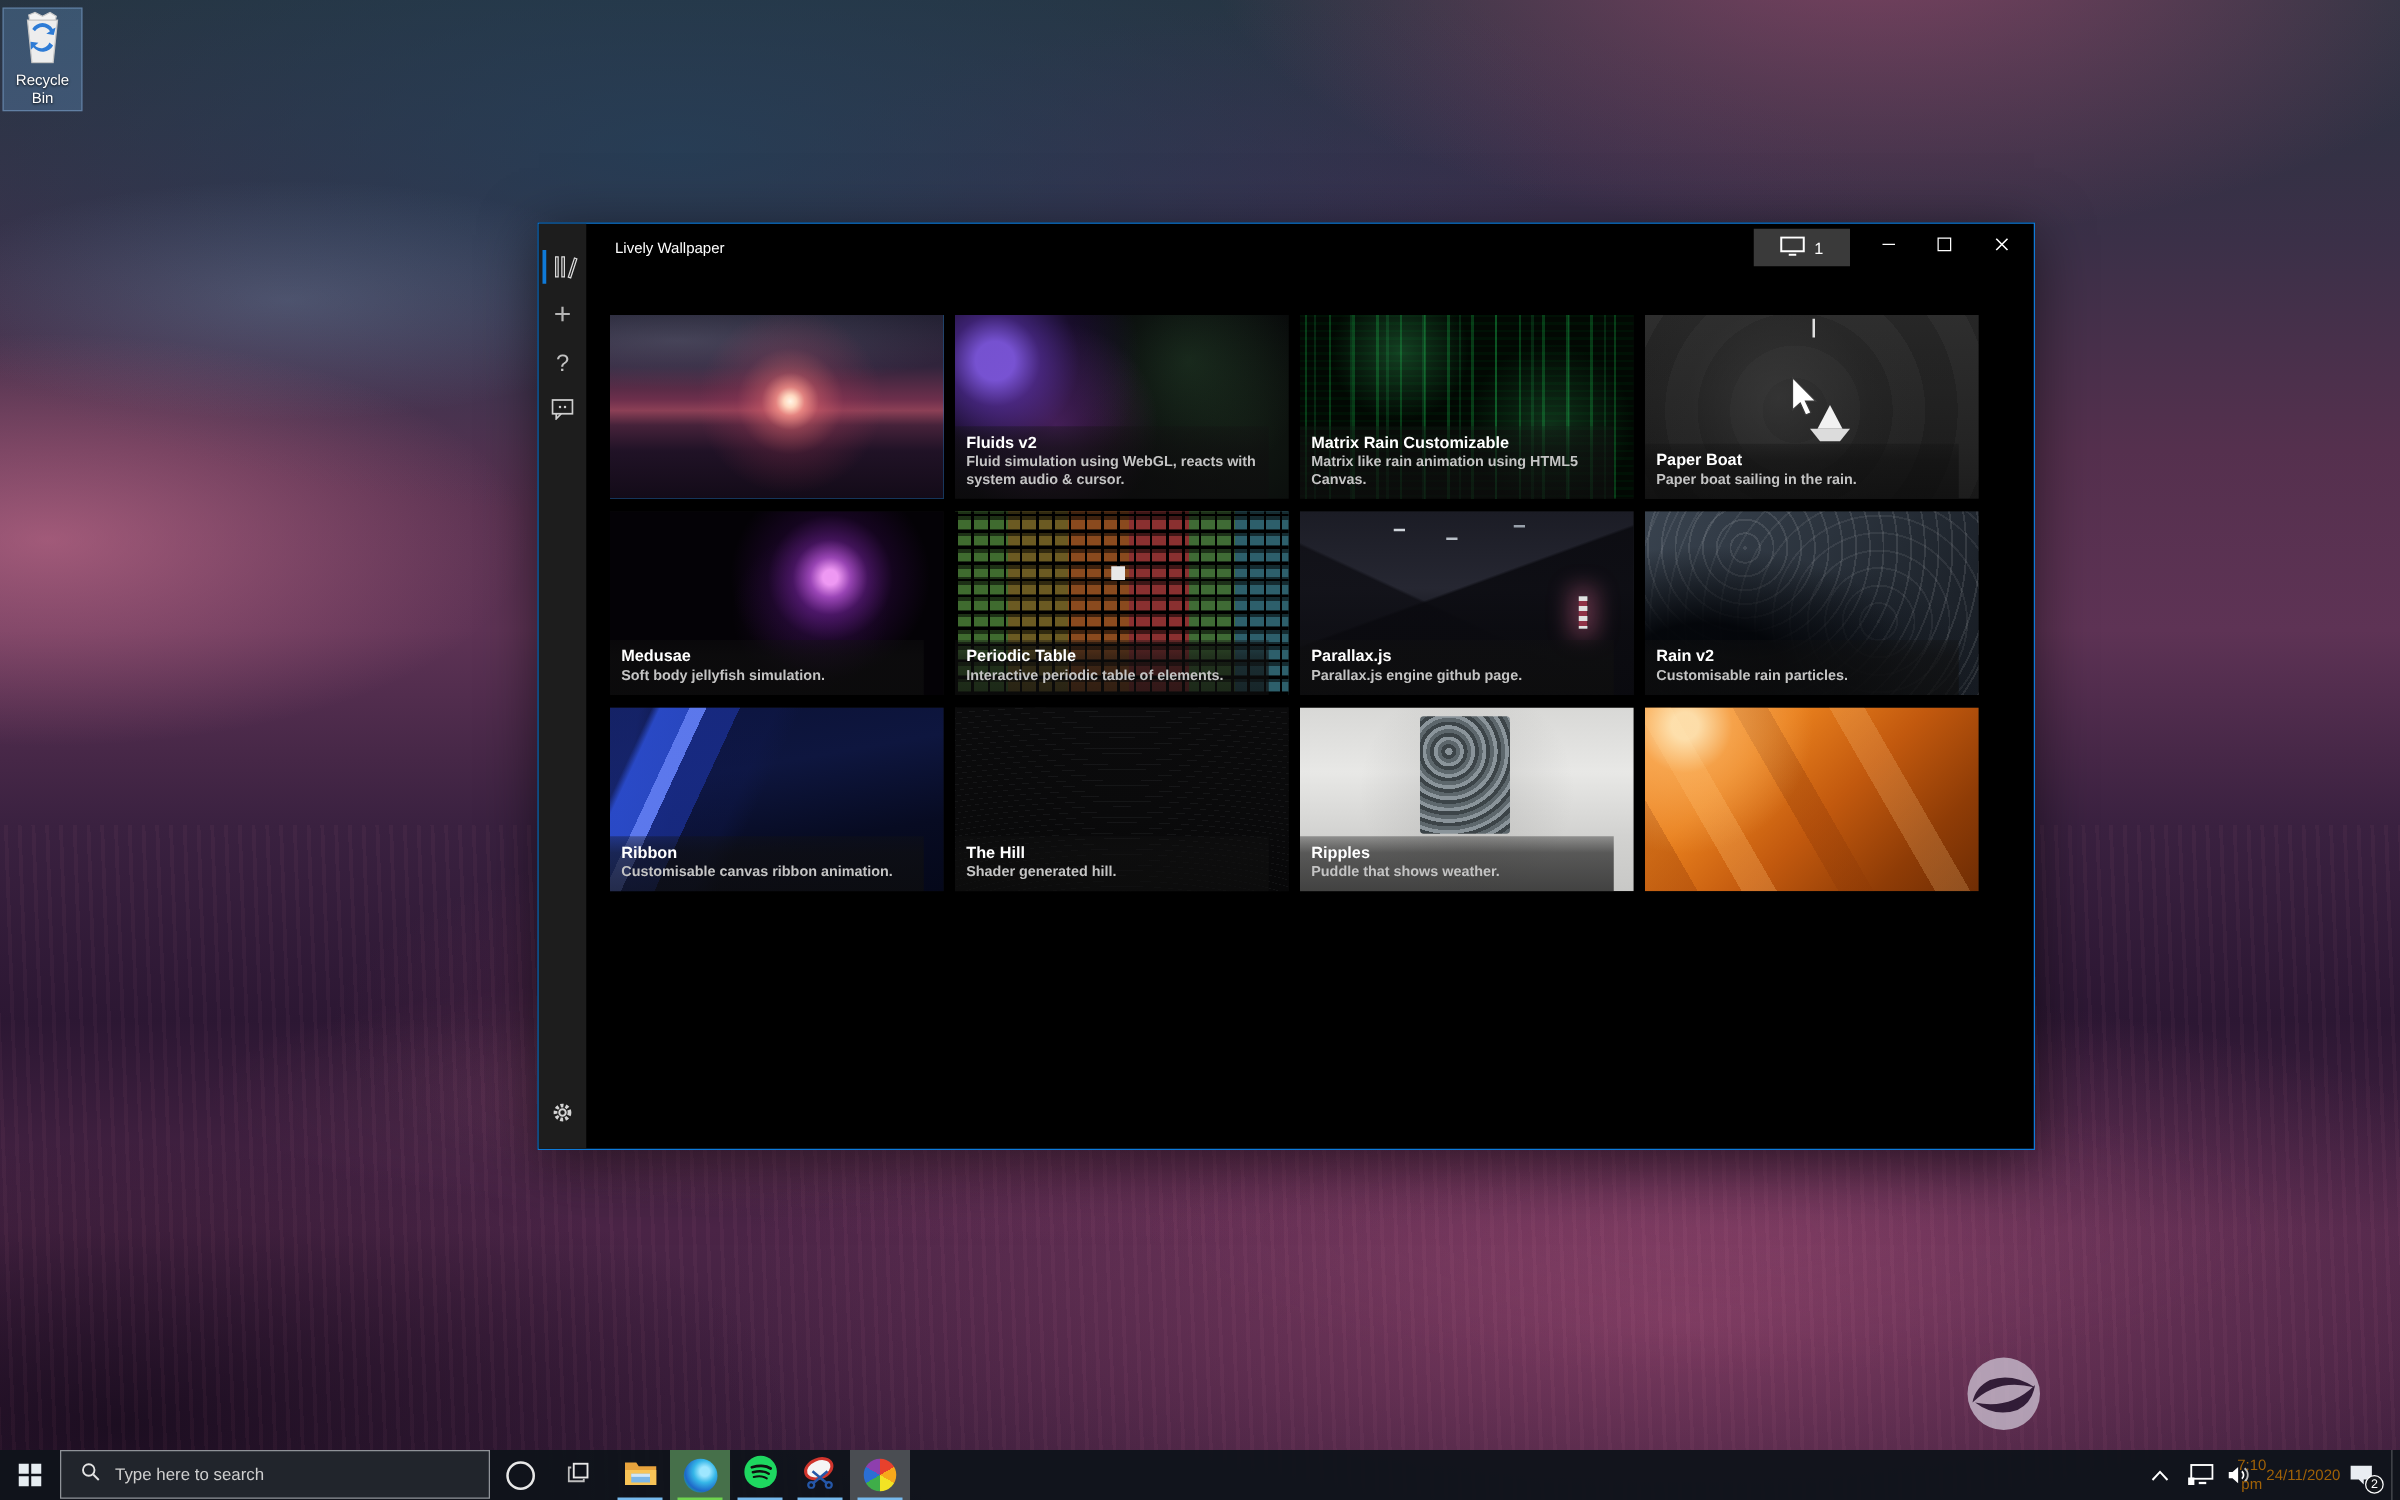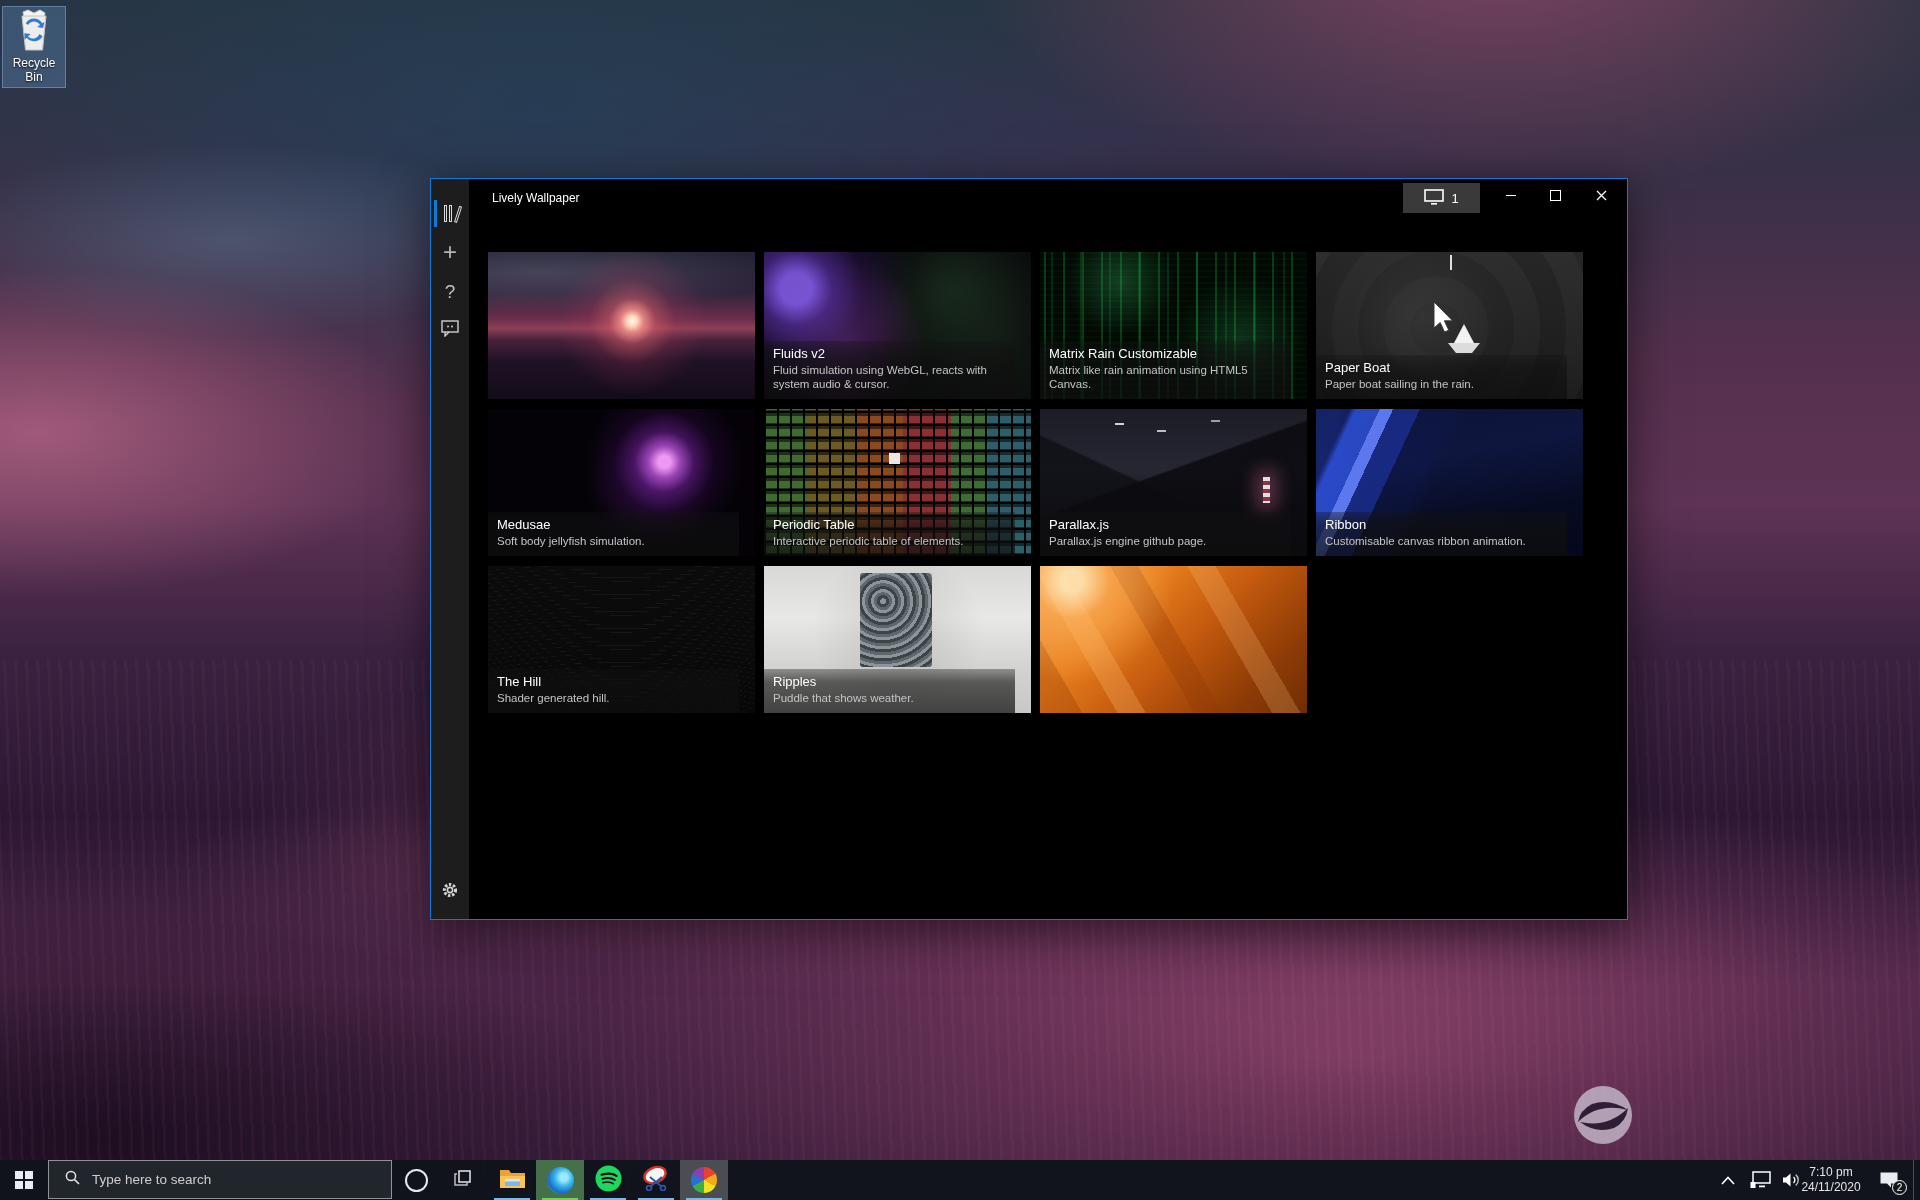--- a/index.html
+++ b/index.html
@@ -56,21 +56,21 @@
   .ctl.min::after{content:"";width:10px;height:1px;background:#fff;}
   .ctl.max::after{content:"";width:9px;height:9px;border:1px solid #fff;}
 
   
   .gallery{position:absolute;left:57px;top:73px;display:grid;grid-template-columns:repeat(4,267px);
     grid-auto-rows:147px;column-gap:9px;row-gap:10px;}
   .tile{position:relative;overflow:hidden;background:#0a0a0a;}
   .tile.selected{outline:2px solid #1f8fe8;outline-offset:-2px;}
   .art{position:absolute;inset:0;}
   .caption{position:absolute;left:0;right:16px;bottom:0;padding:5px 9px 7px;
-    background:linear-gradient(180deg, rgba(18,18,18,0.35), rgba(16,16,16,0.62) 30%, rgba(14,14,14,0.72));}
+    background:linear-gradient(180deg, rgba(18,18,18,0.35), rgba(16,16,16,0.62) 30%, rgba(14,14,14,0.72));font-weight:bold;}
   .caption .t{font-size:13px;color:#fff;margin-bottom:2px;}
   .caption .d{font-size:11.5px;color:#c4c4c4;line-height:1.28;}
 
   .a-eternal{background:
     radial-gradient(circle at 54% 47%, #fff7e8 0%, #ffd9c0 3%, rgba(255,150,140,0.8) 7%, rgba(230,100,110,0.45) 14%, rgba(180,60,90,0.2) 26%, transparent 45%),
     radial-gradient(360px 60px ellipse at 20% 14%, rgba(170,185,205,0.22), transparent 65%),
     linear-gradient(180deg,#232133 0%,#31243c 28%,#6d2f4c 46%,#8c4056 52%,#46223a 60%,#201226 74%,#130b18 100%);}
   .a-fluids{background:
     radial-gradient(circle at 12% 25%, rgba(130,90,230,0.9) 0 6%, rgba(90,50,170,0.65) 14%, rgba(60,30,110,0.35) 26%, transparent 45%),
     radial-gradient(circle at 30% 60%, rgba(170,70,180,0.40), transparent 40%),
@@ -148,21 +148,21 @@
   .app-edge{left:536px;width:48px;background:#46704a;}
   .app-spotify{left:584px;width:48px;}
   .app-snip{left:632px;width:48px;}
   .app-lively{left:680px;width:48px;background:#4a4d52;}
   .runline{position:absolute;bottom:0;left:6px;right:6px;height:2px;background:#76b9ed;}
   .runline.green{background:#6fd44e;}
   .tray-btn{position:absolute;top:0;height:40px;display:flex;align-items:center;justify-content:center;color:#e8e8e8;}
   .chev{left:1712px;width:32px;}
   .net{left:1744px;width:32px;}
   .vol{left:1776px;width:30px;}
-  .clock{left:1798px;width:66px;flex-direction:column;font-size:12px;line-height:15px;text-align:center;color:#e5e5e5;}
+  .clock{left:1798px;width:66px;flex-direction:row;font-size:12px;line-height:15px;text-align:center;color:#a16207;}
   .action{left:1866px;width:46px;position:absolute;}
   .badge{position:absolute;right:5px;bottom:5px;width:15px;height:15px;border-radius:50%;
     background:#14171c;border:1.5px solid #fff;color:#fff;font-size:10px;display:flex;align-items:center;justify-content:center;box-sizing:border-box;}
   .showdesk{position:absolute;right:0;top:0;width:6px;height:40px;border-left:1px solid rgba(255,255,255,0.25);}
 
   .win-logo{display:grid;grid-template-columns:8px 8px;grid-template-rows:8px 8px;gap:1.5px;}
   .win-logo i{background:#e7edf2;display:block;}
   .cortana-ring{width:19px;height:19px;border:2px solid #e8e8e8;border-radius:50%;}
   .edge-circle{width:27px;height:27px;border-radius:50%;
     background:radial-gradient(circle at 62% 38%, #9ee7ff 0 16%, #35b6e8 38%, #1e68c8 66%, #27c263 92%);}
@@ -308,20 +308,27 @@
       </div>
 
       <div class="tile">
         <div class="art a-parallax"></div>
         <div class="caption">
           <div class="t">Parallax.js</div>
           <div class="d">Parallax.js engine github page.</div>
         </div>
       </div>
 
+      <div class="tile">
+        <div class="art a-rain2"></div>
+        <div class="caption">
+          <div class="t">Rain v2</div>
+          <div class="d">Customisable rain particles.</div>
+        </div>
+      </div>
 
       <div class="tile">
         <div class="art a-ribbon"></div>
         <div class="caption">
           <div class="t">Ribbon</div>
           <div class="d">Customisable canvas ribbon animation.</div>
         </div>
       </div>
 
       <div class="tile">

